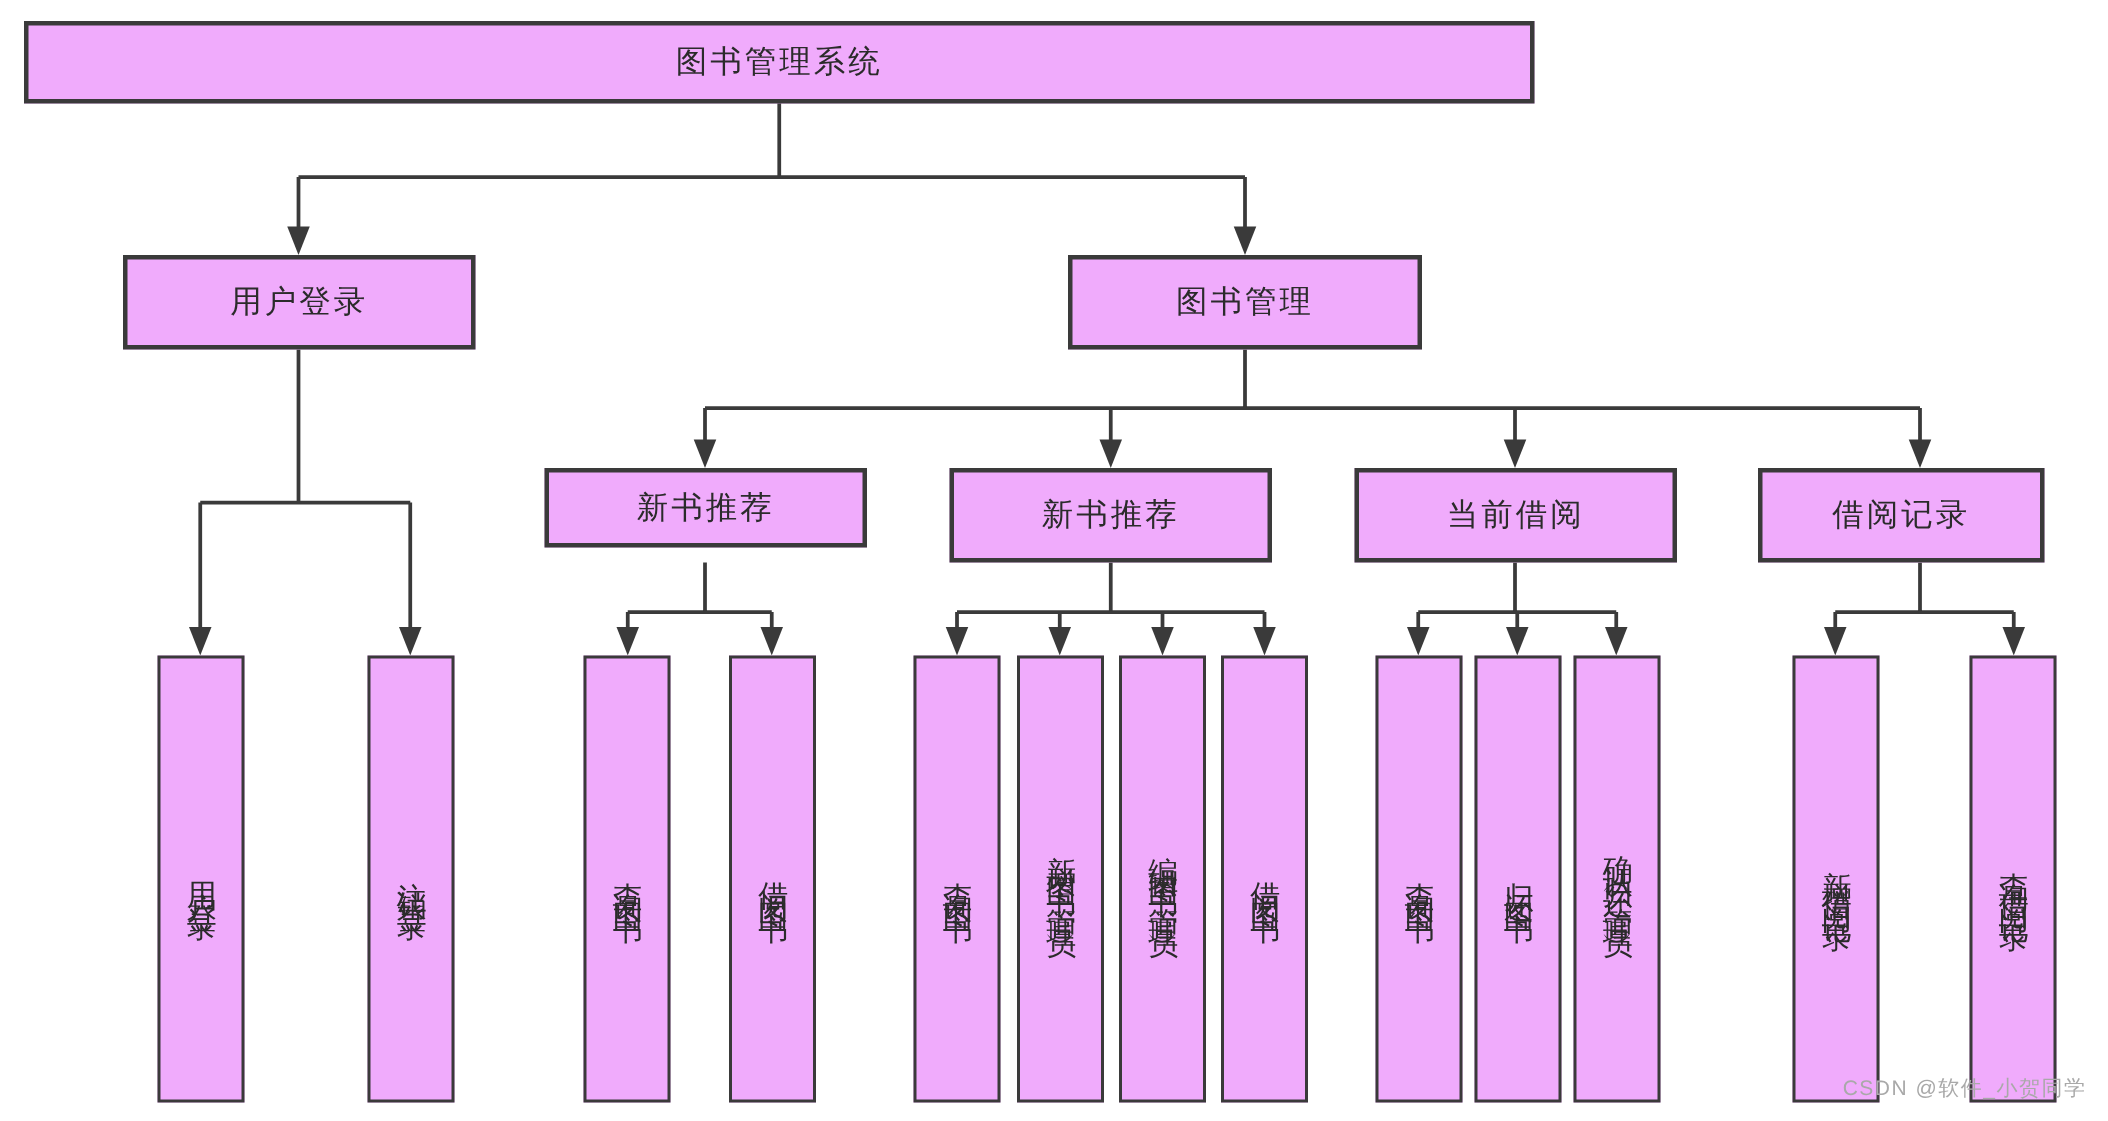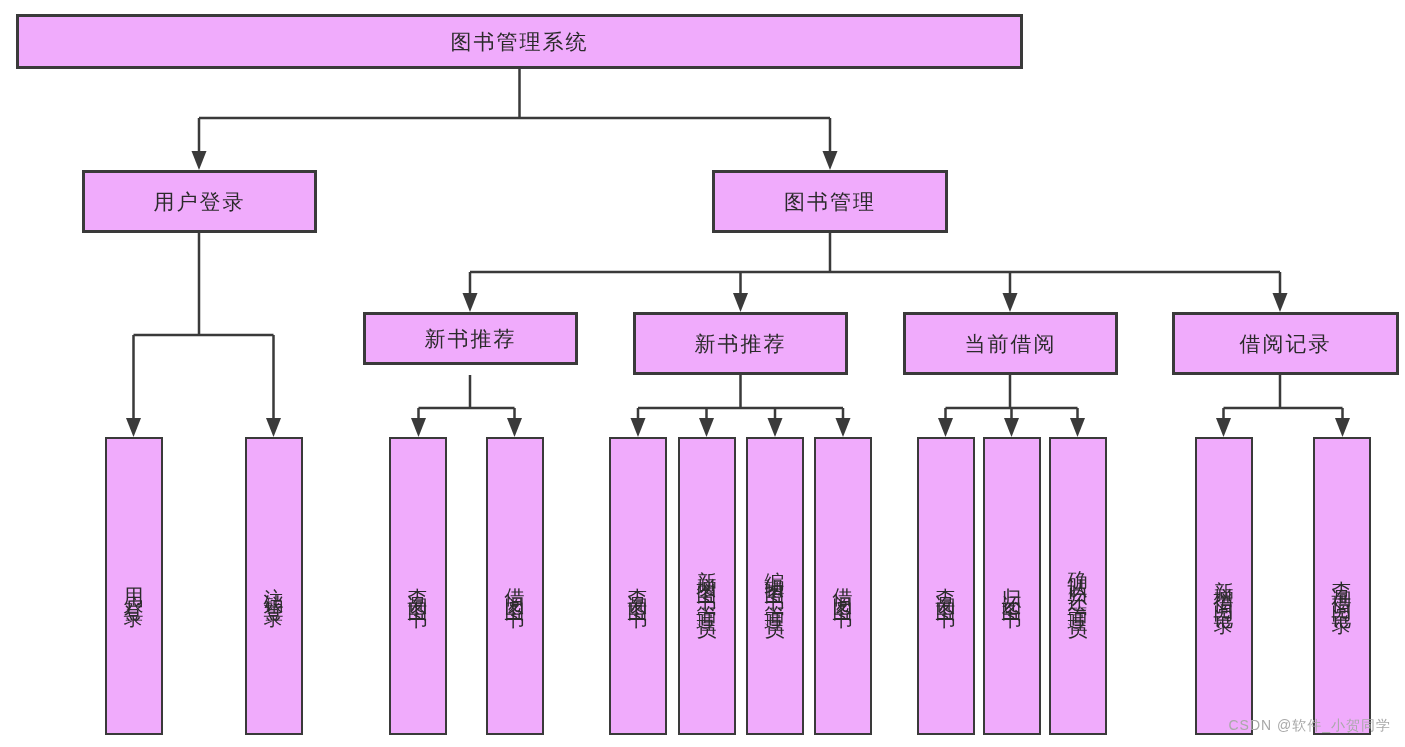--- a/index.html
+++ b/index.html
@@ -69,21 +69,21 @@
   </svg>
 
   <div class="box root-box" style="left:16px;top:14px;width:1007px;height:55px;">图书管理系统</div>
 
   <div class="box" style="left:82px;top:170px;width:235px;height:63px;">用户登录</div>
   <div class="box" style="left:712px;top:170px;width:236px;height:63px;">图书管理</div>
 
   <div class="box" style="left:363px;top:312px;width:215px;height:53px;">新书推荐</div>
   <div class="box" style="left:633px;top:312px;width:215px;height:63px;">新书推荐</div>
   <div class="box" style="left:903px;top:312px;width:215px;height:63px;">当前借阅</div>
-  <div class="box" style="left:1172px;top:312px;width:227px;height:63px;">借阅记录</div>
+  <div class="box" style="left:1172px;top:312px;width:191px;height:63px;">借阅记录</div>
 
   <div class="box leaf" style="left:105px;top:437px;width:58px;height:298px;">用户登录</div>
   <div class="box leaf" style="left:245px;top:437px;width:58px;height:298px;">注销登录</div>
 
   <div class="box leaf" style="left:389px;top:437px;width:58px;height:298px;">查询图书</div>
   <div class="box leaf" style="left:486px;top:437px;width:58px;height:298px;">借阅图书</div>
 
   <div class="box leaf" style="left:609px;top:437px;width:58px;height:298px;">查询图书</div>
   <div class="box leaf" style="left:678px;top:437px;width:58px;height:298px;">新增图书（管理员）</div>
   <div class="box leaf" style="left:746px;top:437px;width:58px;height:298px;">编辑图书（管理员）</div>

